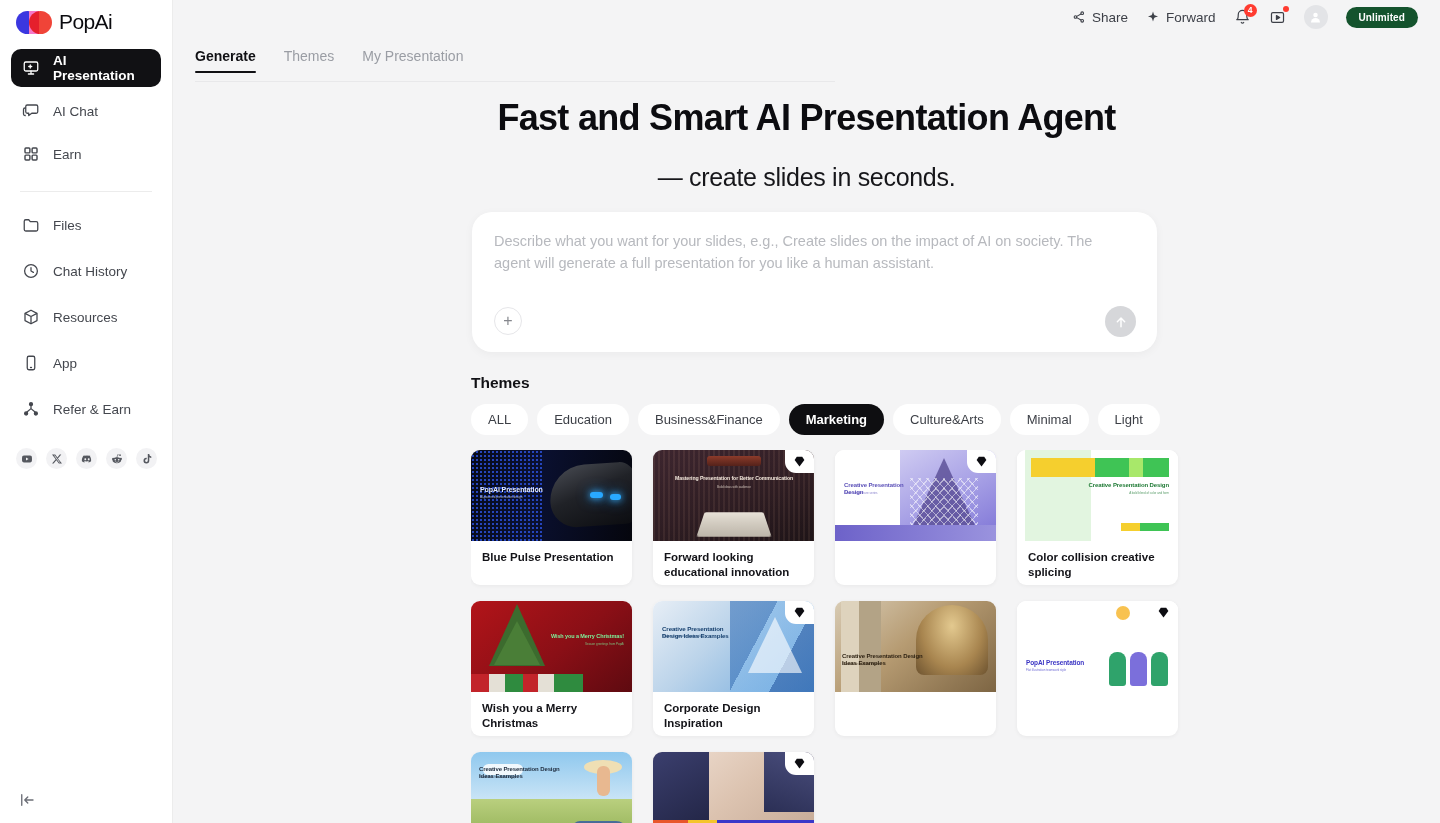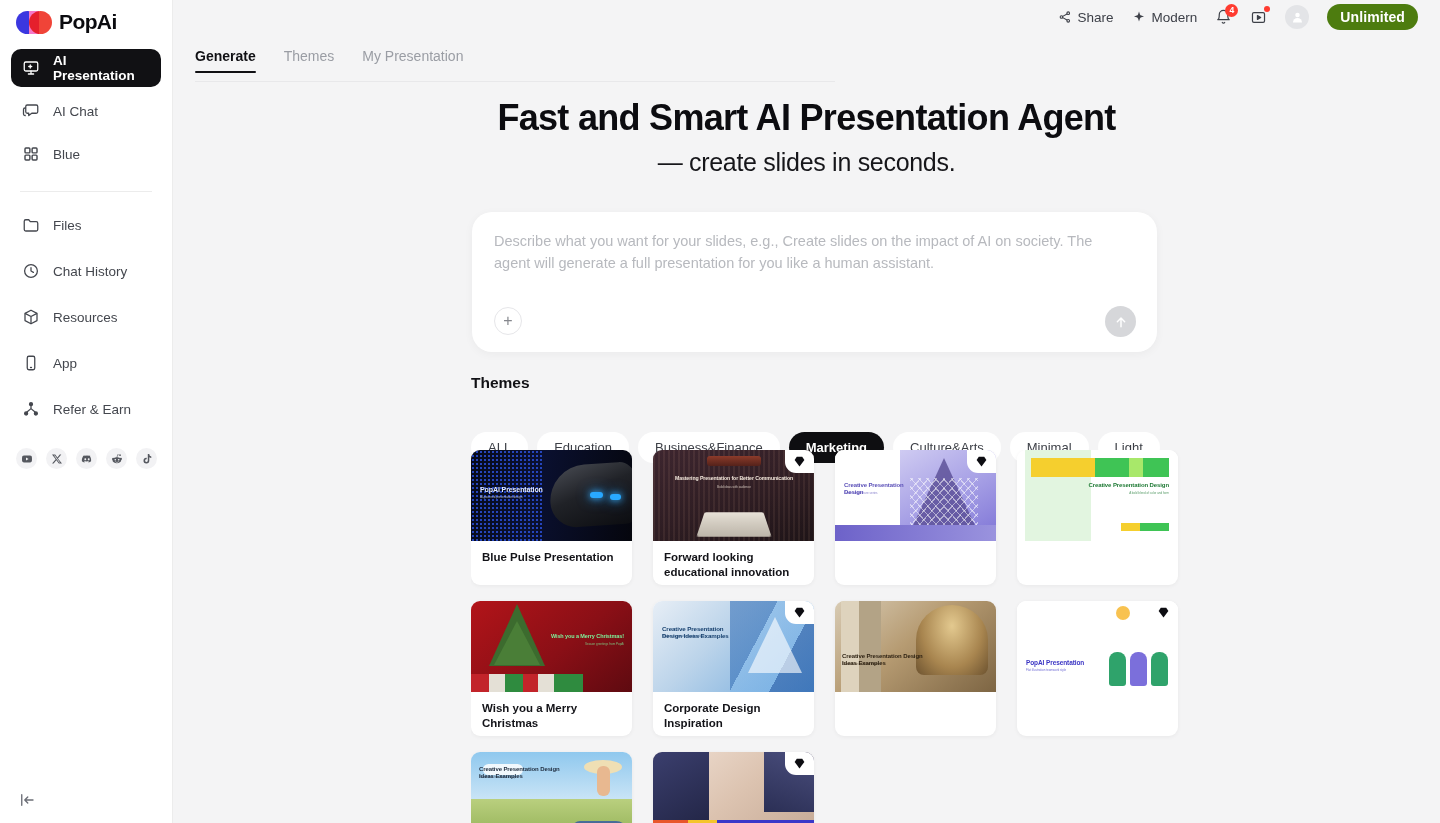--- a/index.html
+++ b/index.html
@@ -25,21 +25,21 @@
   }
   .logo-mark .c2 {
     position: absolute; left: 13px; top: 0; width: 23px; height: 23px;
     border-radius: 50%; background: #f04438; mix-blend-mode: multiply;
   }
   .logo-mark .c3 {
     position: absolute; left: 13px; top: 0; width: 10px; height: 23px;
     background: #f478c8; border-radius: 0;
   }
   .logo-text {
-    font-size: 21px; font-weight: 700; color: #0b0b0f; letter-spacing: -0.6px;
+    font-size: 21px; font-weight: 400; color: #0b0b0f; letter-spacing: -0.6px;
     position: relative;
   }
 
   .nav-group { padding: 3px 11px 0 11px; }
   .nav-item {
     display: flex; align-items: center; gap: 13px;
     height: 38px; padding: 0 10px; border-radius: 10px;
     color: #44474e; font-size: 13.5px; cursor: pointer;
     margin-bottom: 5px; user-select: none;
   }
@@ -91,21 +91,21 @@
   .reddot {
     position: absolute; top: -3px; right: -3px; width: 6px; height: 6px;
     background: #ff3b30; border-radius: 50%;
   }
   .avatar {
     width: 24px; height: 24px; border-radius: 50%; background: #e3e4e7;
     display: flex; align-items: center; justify-content: center; cursor: pointer;
   }
   .avatar svg { width: 15px; height: 15px; display: block; fill: #ffffff; }
   .plan-pill {
-    background: #4d7c0f; color: #fff; font-size: 14px; font-weight: 700;
+    background: #14532d; color: #fff; font-size: 10px; font-weight: 700;
     padding: 5px 13px; border-radius: 13px; cursor: pointer; letter-spacing: 0.1px;
   }
 
   .tabs {
     position: absolute; top: 48px; left: 22px; right: 0;
     display: flex; gap: 28px; align-items: flex-end;
   }
   .tab {
     font-size: 14px; color: #9a9da4; padding-bottom: 9px;
     cursor: pointer; position: relative;
@@ -118,21 +118,21 @@
   .tabs-rule {
     position: absolute; top: 81px; left: 22px; width: 640px; height: 1px; background: #e8e8ea;
   }
 
   .hero { position: absolute; top: 96px; left: 0; right: 0; text-align: center; }
   .hero h1 {
     font-size: 36px; font-weight: 800; color: #0c0c10; letter-spacing: -0.7px;
     line-height: 44px;
   }
   .hero h2 {
-    font-size: 25px; font-weight: 400; color: #16161a; margin-top: 8px;
+    font-size: 25px; font-weight: 400; color: #16161a; margin-top: 23px;
     letter-spacing: -0.3px;
   }
 
   .prompt-box {
     position: absolute; top: 212px; left: 299px; width: 685px; height: 140px;
     background: #ffffff; border-radius: 20px; box-shadow: 0 2px 10px rgba(0,0,0,0.045);
   }
   .prompt-placeholder {
     position: absolute; left: 22px; top: 18px; right: 26px;
     font-size: 14.5px; color: #b7b9be; line-height: 22px;
@@ -149,21 +149,21 @@
     display: flex; align-items: center; justify-content: center; cursor: pointer;
   }
   .prompt-send svg { width: 16px; height: 16px; display: block; }
 
   .themes-title {
     position: absolute; top: 374px; left: 298px;
     font-size: 15.5px; font-weight: 700; color: #111115;
   }
 
   .chips {
-    position: absolute; top: 432px; left: 298px; right: 0;
+    position: absolute; top: 404px; left: 298px; right: 0;
     display: flex; gap: 9px; align-items: center;
   }
   .chip {
     background: #ffffff; border-radius: 17px; padding: 8px 17px;
     font-size: 13px; color: #3c3f46; cursor: pointer; white-space: nowrap;
   }
   .chip.active { background: #0e0e11; color: #ffffff; font-weight: 600; }
 
   .grid {
     position: absolute; top: 450px; left: 298px; width: 1142px; height: 373px;
@@ -416,21 +416,21 @@
 
     <div class="nav-item">
       <span class="nav-ico">
         <svg viewBox="0 0 24 24" fill="none" stroke="currentColor" stroke-width="1.9">
           <rect x="4" y="4" width="6.5" height="6.5" rx="1.2"></rect>
             <rect x="13.5" y="4" width="6.5" height="6.5" rx="1.2"></rect>
           <rect x="4" y="13.5" width="6.5" height="6.5" rx="1.2"></rect>
             <rect x="13.5" y="13.5" width="6.5" height="6.5" rx="1.2"></rect>
         </svg>
       </span>
-      <span>Blue</span>
+      <span>Earn</span>
     </div>
 
   </div>
 
   <div class="nav-divider"></div>
 
   <div class="nav-group2">
 
     <div class="nav-item">
       <span class="nav-ico">
@@ -534,21 +534,21 @@
           <circle cx="17.5" cy="18.5" r="2.3"></circle>
         <path d="M8.1 10.9l7.3-4.1M8.1 13.1l7.3 4.1"></path>
       </svg>
       <span>Share</span>
     </div>
 
     <div class="top-link">
       <svg viewBox="0 0 24 24" fill="currentColor">
         <path d="M12 2.5l1.5 4.6a4 4 0 0 0 2.5 2.5l4.6 1.5-4.6 1.5a4 4 0 0 0-2.5 2.5L12 19.7l-1.5-4.6a4 4 0 0 0-2.5-2.5L3.4 11.1 8 9.6a4 4 0 0 0 2.5-2.5z"></path>
       </svg>
-      <span>Modern</span>
+      <span>Forward</span>
     </div>
 
     <div class="icon-btn">
       <svg viewBox="0 0 24 24" fill="none" stroke="#3d4048" stroke-width="1.7" stroke-linecap="round" stroke-linejoin="round">
         <path d="M18 8a6 6 0 1 0-12 0c0 6-2 7-2 7h16s-2-1-2-7"></path>
           <path d="M10.3 19a2 2 0 0 0 3.4 0"></path>
       </svg>
       <span class="badge">4</span>
     </div>
 
@@ -649,20 +649,21 @@
       <div class="card">
         <div class="card-thumb th-green">
           <div class="panel"></div>
           <div class="stripe1"></div>
           <div class="stripe2"></div>
           <div class="stripe3"></div>
           <div class="stripe4"></div>
           <div class="t-title" style="right:9px;top:32px;width:82px;text-align:right;color:#1f7a35;font-size:6px;">Creative Presentation Design</div>
           <div class="t-sub" style="right:9px;top:41px;width:82px;text-align:right;color:#1f7a35;">A bold blend of color and form</div>
         </div>
+        <div class="card-label">Color collision creative splicing</div>
       </div>
       <div class="card">
         <div class="card-thumb th-xmas">
           <div class="tree"></div>
           <div class="tree2"></div>
           <div class="gifts"></div>
           <div class="t-title" style="right:8px;top:32px;width:74px;text-align:right;color:#7ef29a;font-size:5.5px;">Wish you a Merry Christmas!</div>
           <div class="t-sub" style="right:8px;top:41px;width:74px;text-align:right;color:#7ef29a;">Season greetings from PopAi</div>
         </div>
         <div class="card-label">Wish you a Merry Christmas</div>

